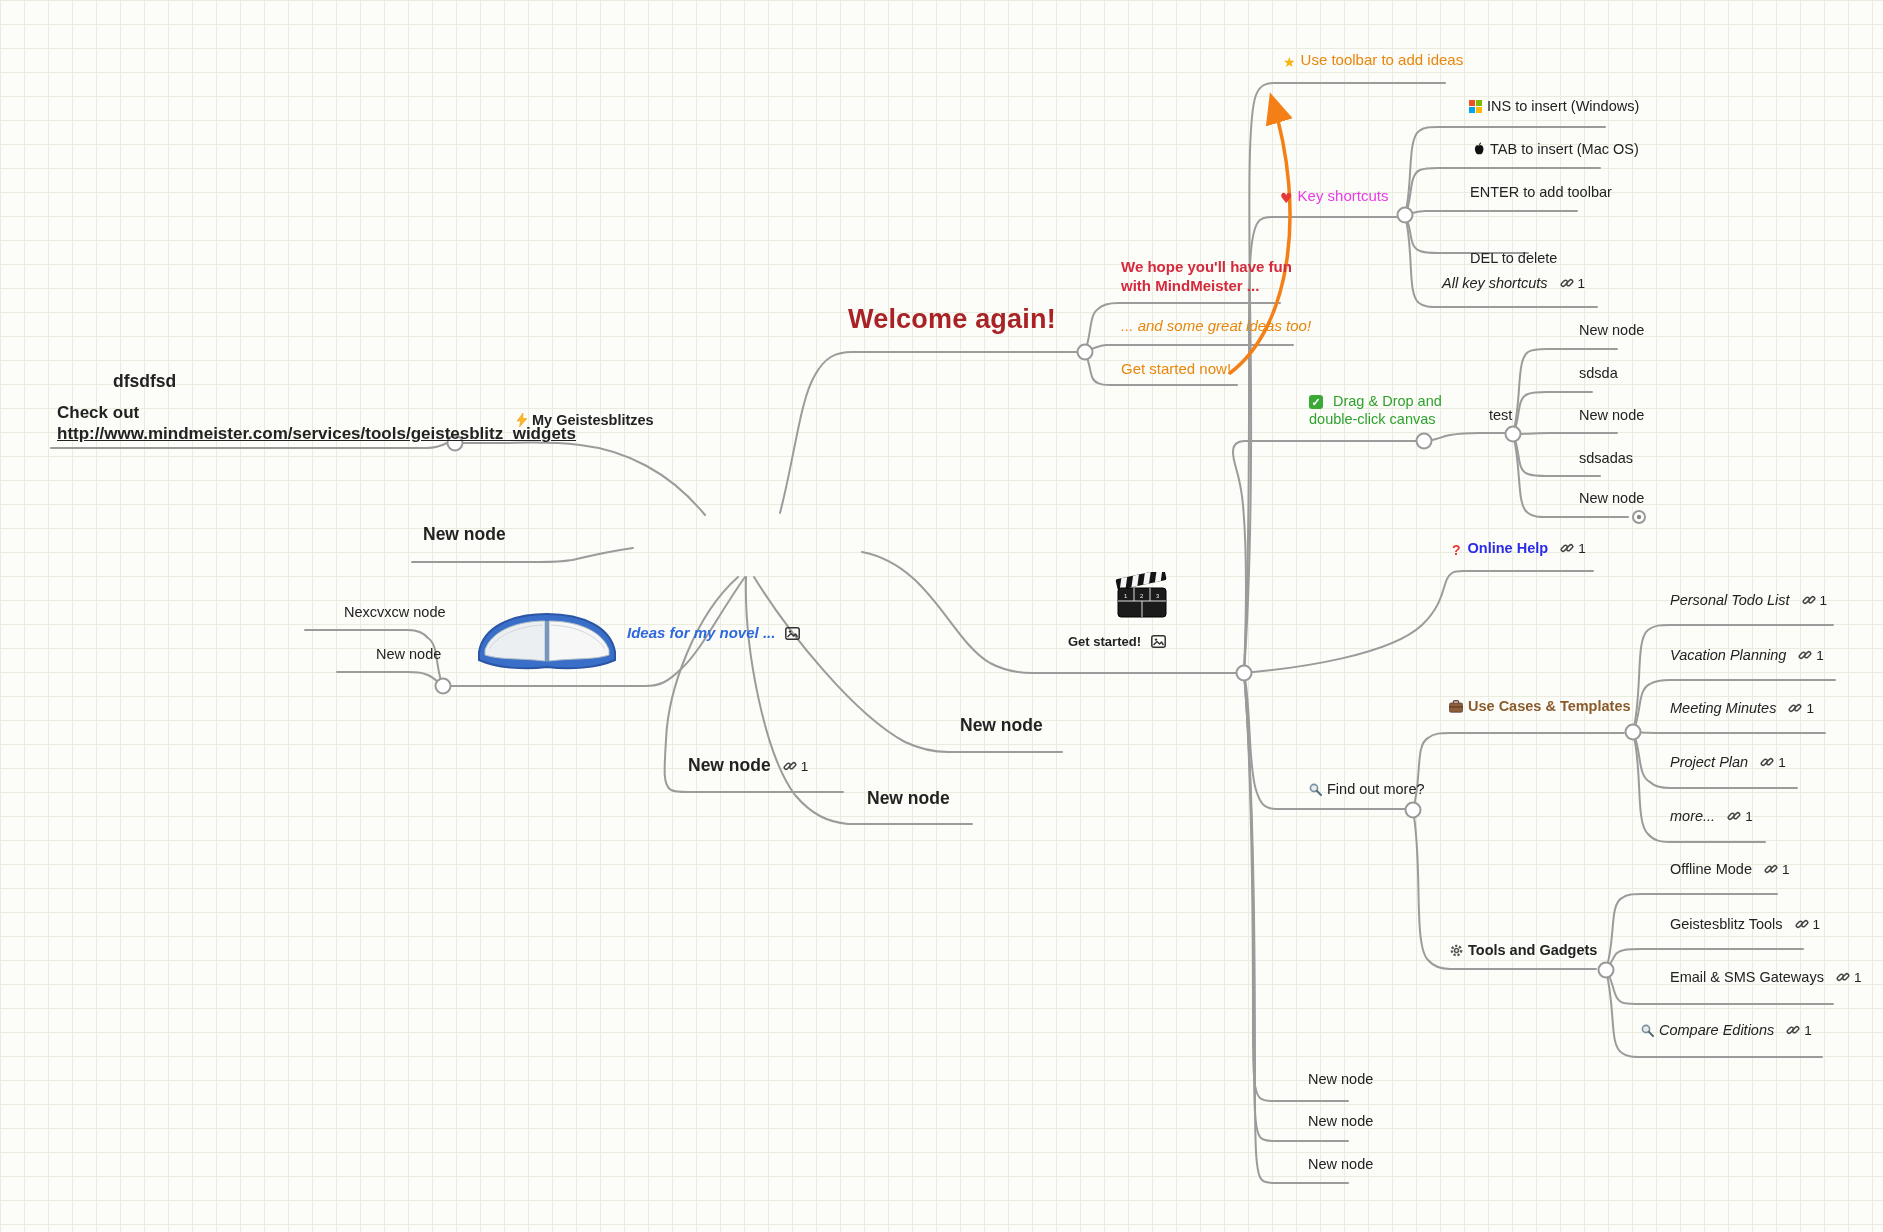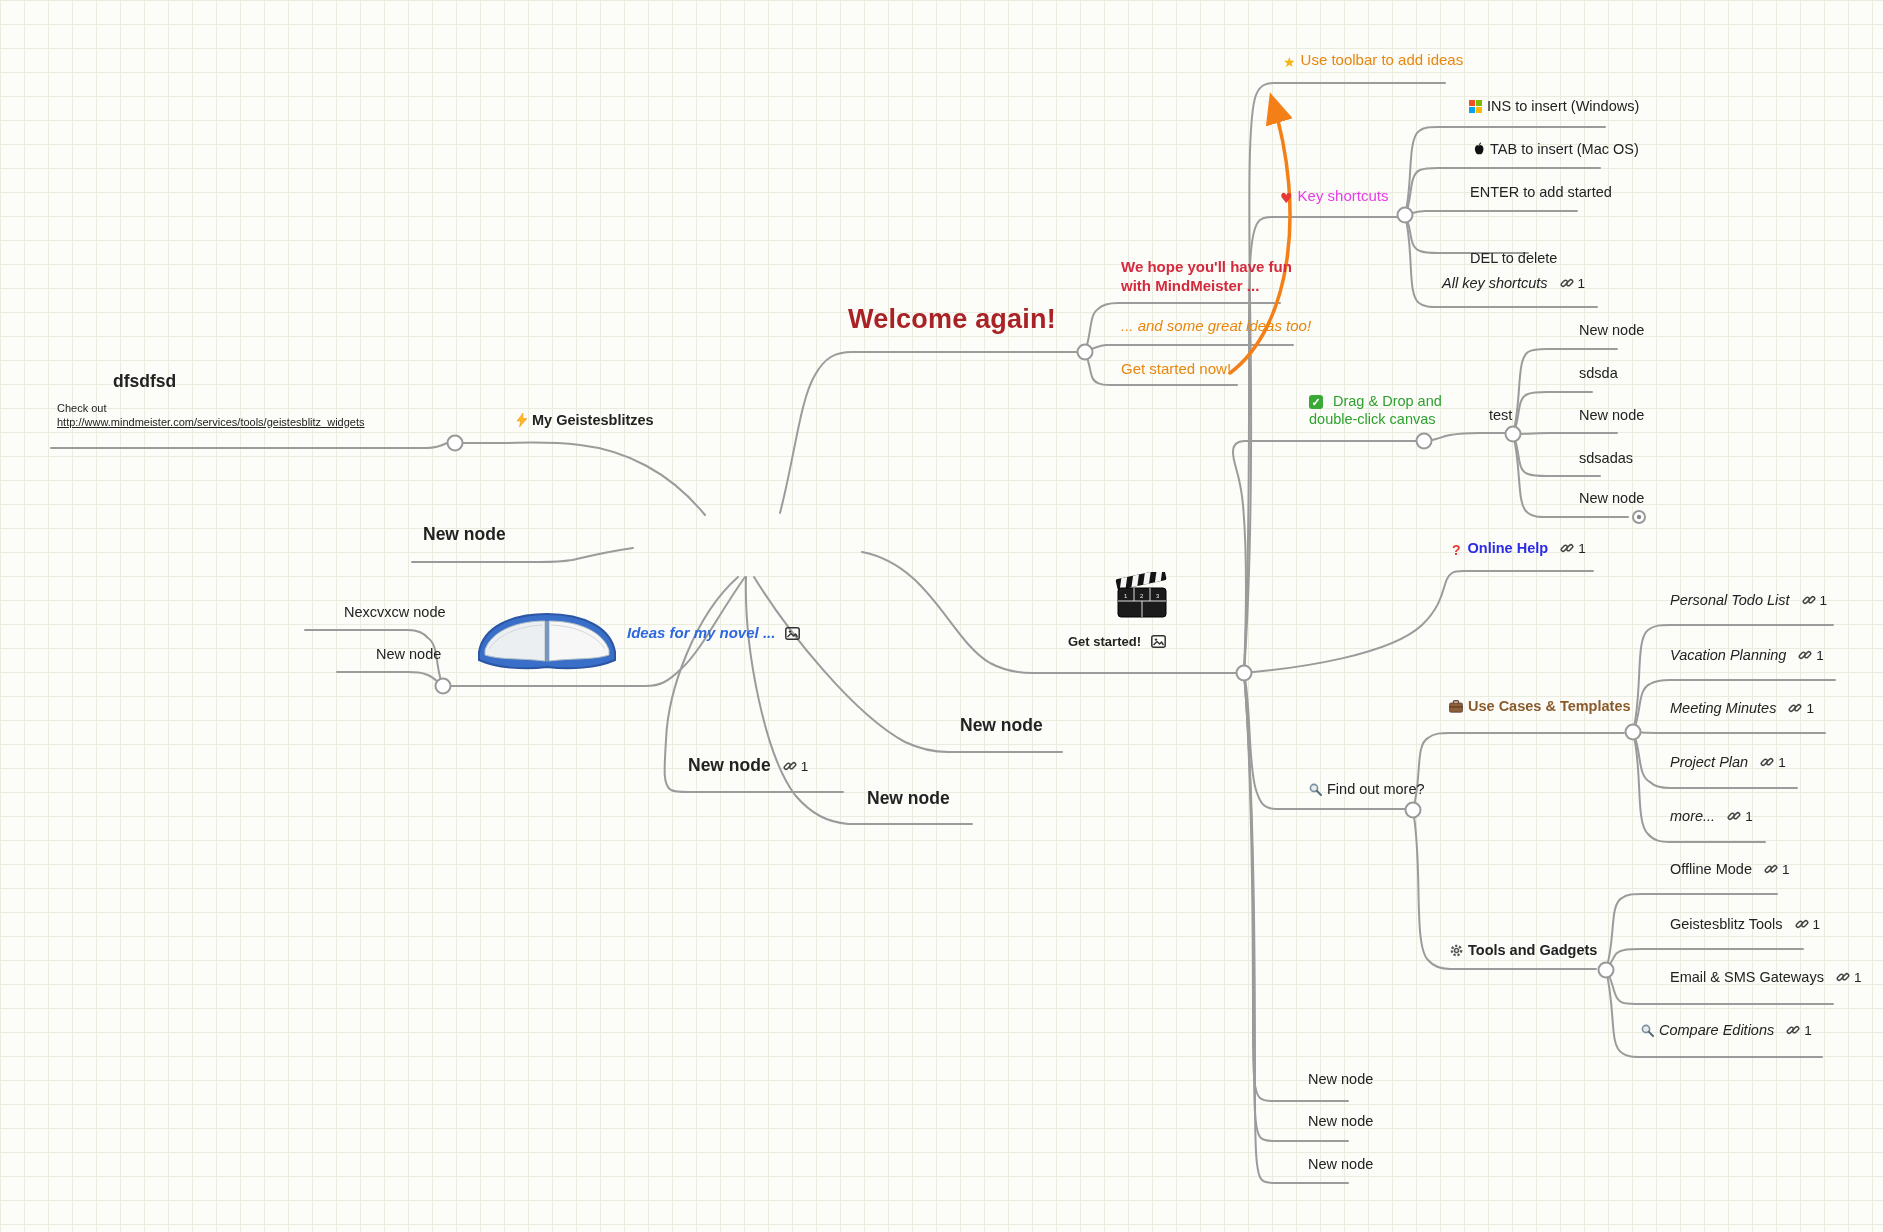--- a/index.html
+++ b/index.html
@@ -10,21 +10,21 @@
     background-image:
       linear-gradient(#e9ecdf 1px, transparent 1px),
       linear-gradient(90deg, #e9ecdf 1px, transparent 1px);
     background-size:24px 24px;
   }
   #edges{position:absolute;left:0;top:0;}
   
   .n{position:absolute;white-space:nowrap;color:#222;line-height:1.25;z-index:3;}
   .n .ln{display:block;}
   .row{display:flex;align-items:center;gap:5px;}
-  .s13{font-size:11px;}
+  .s13{font-size:17px;font-weight:bold;}
   .s14{font-size:14.5px;padding-left:29px;}
   .s15{font-size:15px;}
   .b14{font-size:14.5px;font-weight:700;}
   .b15{font-size:15px;font-weight:700;}
   .b17{font-size:17.5px;font-weight:700;}
   .b18{font-size:13px;font-weight:700;}
   .b27{font-size:27px;font-weight:700;letter-spacing:0.2px;}
   .i14{font-size:14.5px;font-style:italic;}
   .i15{font-size:15px;font-style:italic;}
   .bi14{font-size:15px;font-weight:700;font-style:italic;}
@@ -206,21 +206,21 @@
       <div class="n s14" style="left: 1440px; top: 97px;"><span class="ico"><svg width="13" height="13" viewBox="0 0 13 13">
             <rect x="0" y="0" width="6" height="6" fill="#F25022"></rect>
             <rect x="7" y="0" width="6" height="6" fill="#7FBA00"></rect>
             <rect x="0" y="7" width="6" height="6" fill="#00A4EF"></rect>
             <rect x="7" y="7" width="6" height="6" fill="#FFB900"></rect>
           </svg></span><span>INS to insert (Windows)</span></div>
       <div class="n s14" style="left: 1443px; top: 140px;"><span class="ico"><svg width="13" height="15" viewBox="0 0 13 15">
             <path fill="#111" d="M6.5,4.6 C7.5,3.9 9,3.9 10,4.6 C11.8,5.8 12,9 10.6,11.4 C9.8,12.8 8.8,13.6 7.9,13.3 C7.4,13.1 7,13.1 6.5,13.3 C5.6,13.6 4.6,12.8 3.8,11.4 C2.4,9 2.6,5.8 4.4,4.6 C5.4,3.9 6.5,4.2 6.5,4.6 Z"></path>
             <path fill="#111" d="M7,4 C7,2.8 7.8,1.8 9,1.5 C9.1,2.7 8.2,3.8 7,4 Z"></path>
           </svg></span><span>TAB to insert (Mac OS)</span></div>
-      <div class="n s14" style="left: 1441px; top: 183px;"><span>ENTER to add started</span></div>
+      <div class="n s14" style="left: 1441px; top: 183px;"><span>ENTER to add toolbar</span></div>
       <div class="n s14" style="left: 1441px; top: 236px; margin-top: 13px;"><span>DEL to delete</span></div>
       <div class="n i14" style="left: 1442px; top: 274px;"><span>All key shortcuts</span><span class="badge">
           <span class="ico" style="margin: 0px;"><svg width="14" height="14" viewBox="0 0 14 14">
               <g fill="none" stroke="#444" stroke-width="1.5">
                 <rect x="0.8" y="5.5" width="7" height="3.6" rx="1.8" transform="rotate(-45 4.3 7.3)"></rect>
                 <rect x="6.2" y="4.9" width="7" height="3.6" rx="1.8" transform="rotate(-45 9.7 6.7)"></rect>
               </g>
             </svg></span>
           <span class="cnt">1</span>
         </span></div>

